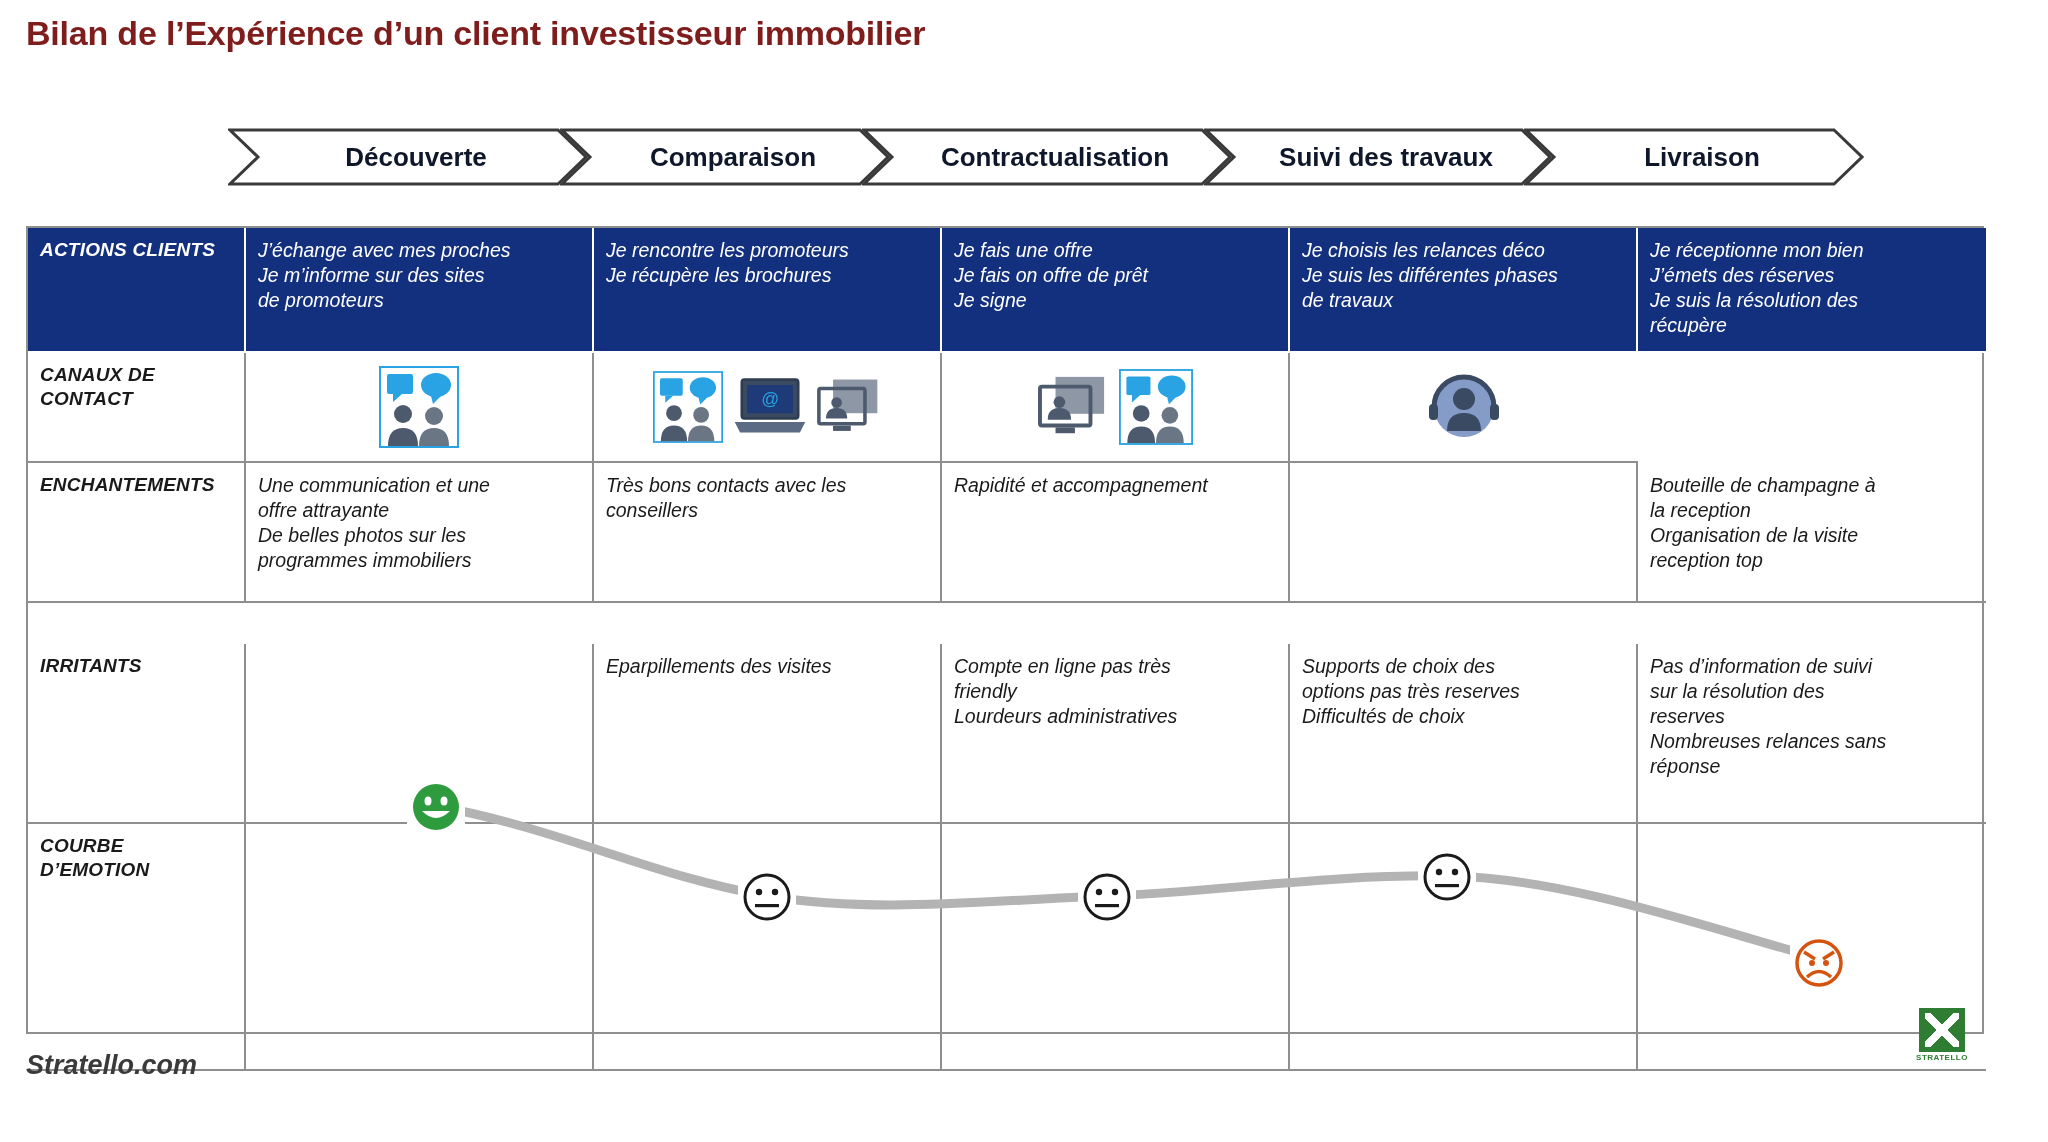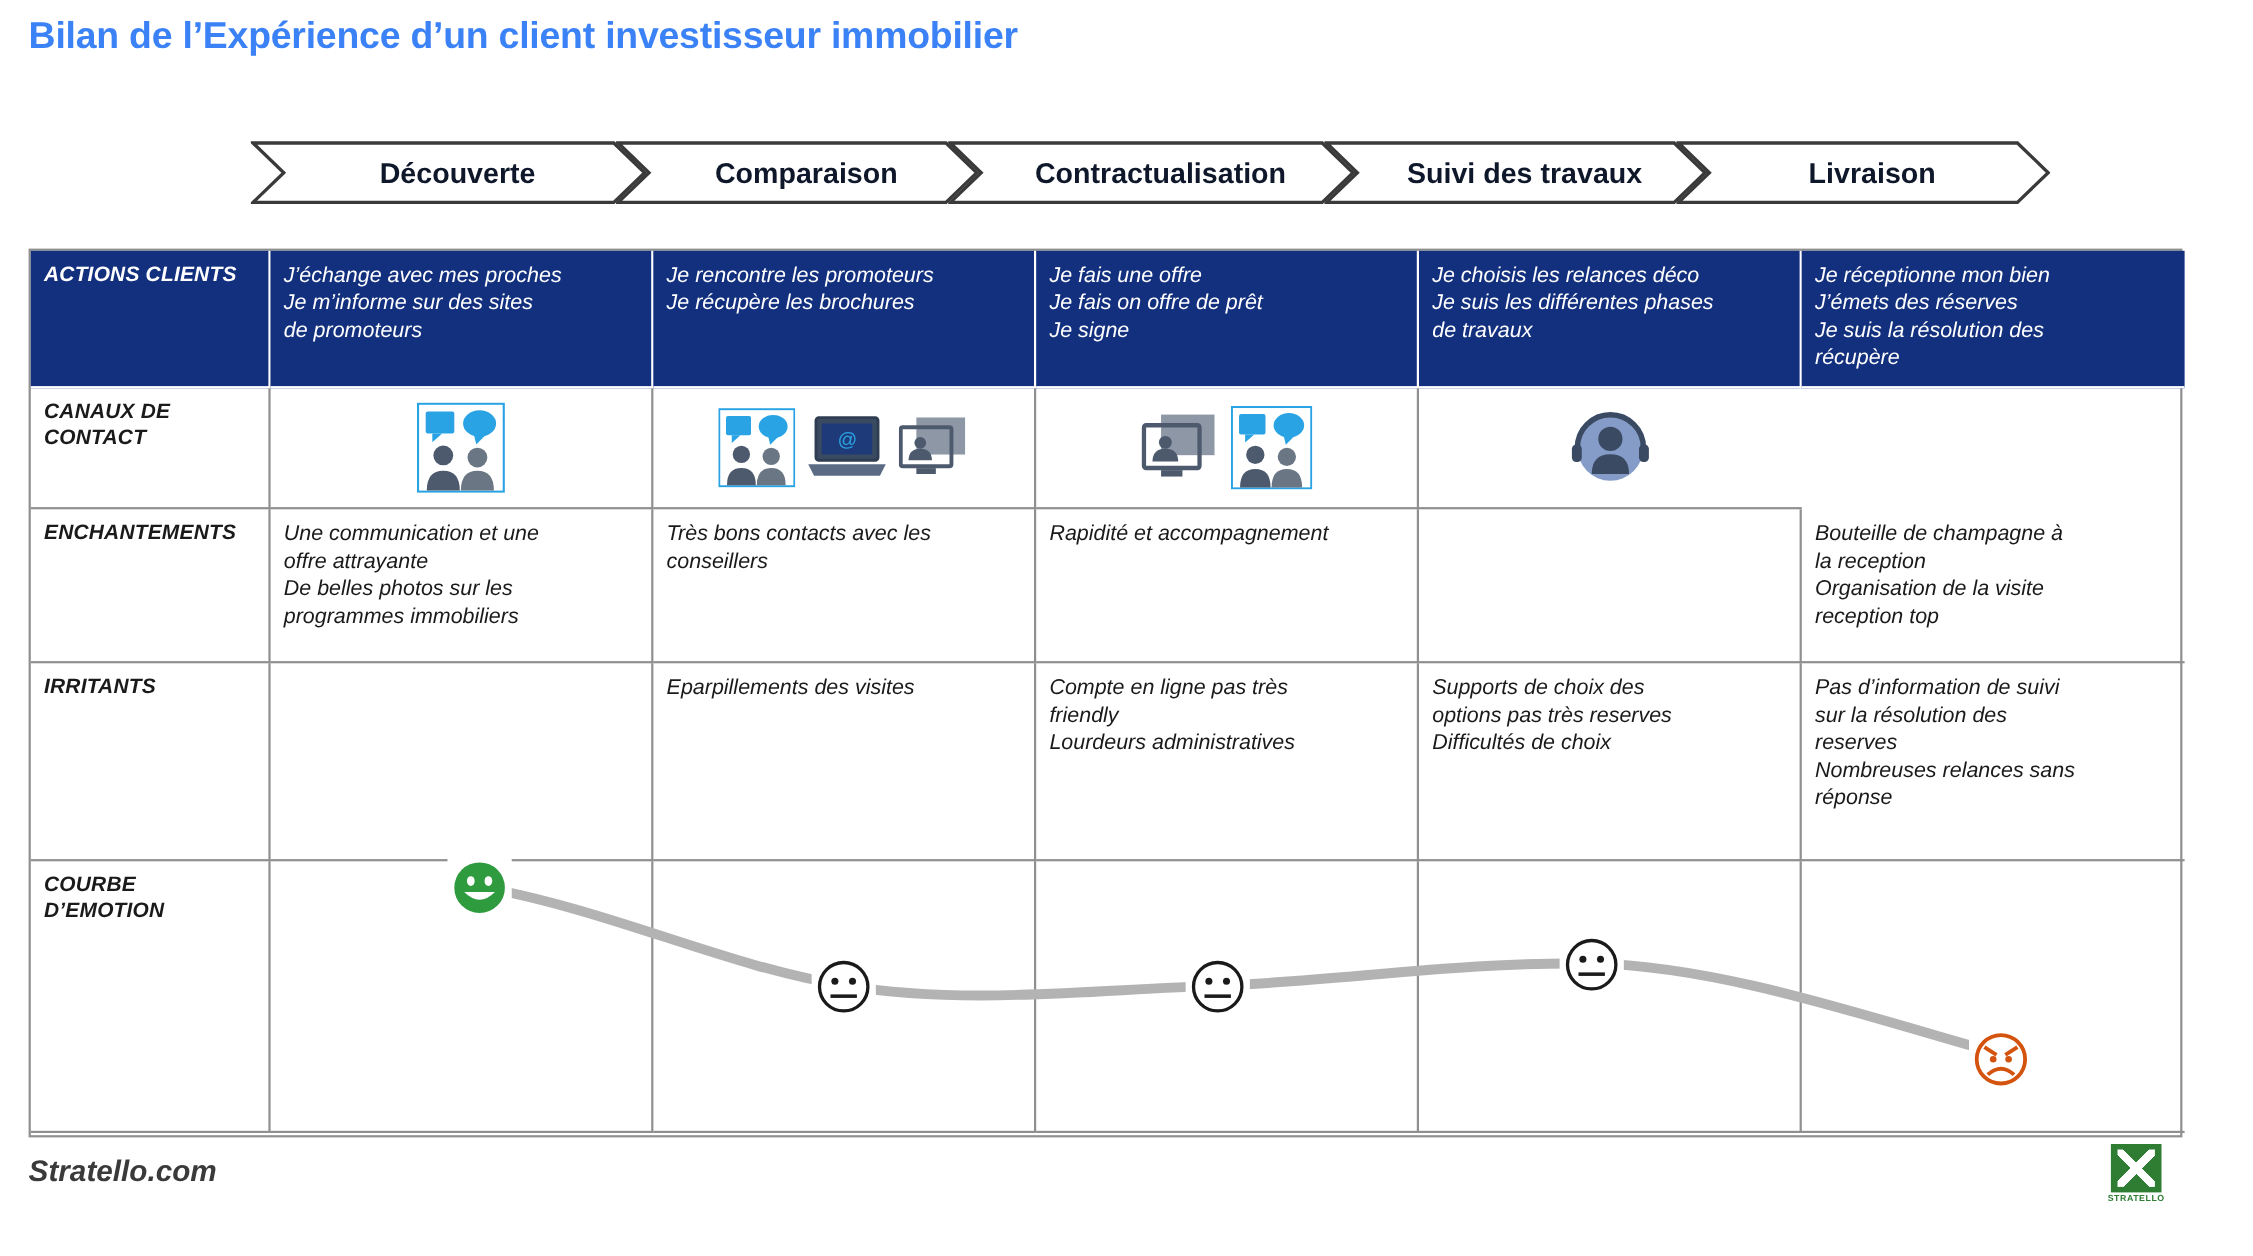--- a/index.html
+++ b/index.html
@@ -20,21 +20,21 @@
     height: 1142px;
   }
 
   
   .title {
     position: absolute;
     left: 26px;
     top: 14px;
     font-size: 34px;
     font-weight: bold;
-    color: #3b82f6;
+    color: #7f1d1d;
     letter-spacing: -0.2px;
     white-space: nowrap;
   }
 
   
   .phases {
     position: absolute;
     left: 228px;
     top: 128px;
     width: 1752px;
@@ -77,21 +77,21 @@
     box-sizing: border-box;
   }
   .row {
     display: flex;
     width: 100%;
     box-sizing: border-box;
   }
   .row-actions { height: 125px; }
   .row-canaux  { height: 110px; }
   .row-ench    { height: 140px; }
-  .row-irrit   { height: 180px; }
+  .row-irrit   { height: 180px; margin-top: 41px; }
   .row-courbe  { height: 247px; }
 
   .cell {
     box-sizing: border-box;
     border-right: 2px solid #8f8f8f;
     border-bottom: 2px solid #8f8f8f;
     padding: 10px 19px 8px 12px;
     font-style: italic;
     font-size: 19.5px;
     line-height: 1.28;
@@ -157,21 +157,21 @@
     left: 26px;
     top: 1050px;
     font-size: 27px;
     font-style: italic;
     font-weight: bold;
     color: #3a3a3a;
   }
   .logo {
     position: absolute;
     left: 1914px;
-    top: 1040px;
+    top: 1008px;
     width: 56px;
     height: 62px;
     text-align: center;
   }
   .logo .logo-mark {
     width: 46px;
     height: 44px;
     margin: 0 auto;
     background: #2f7d32;
     position: relative;

